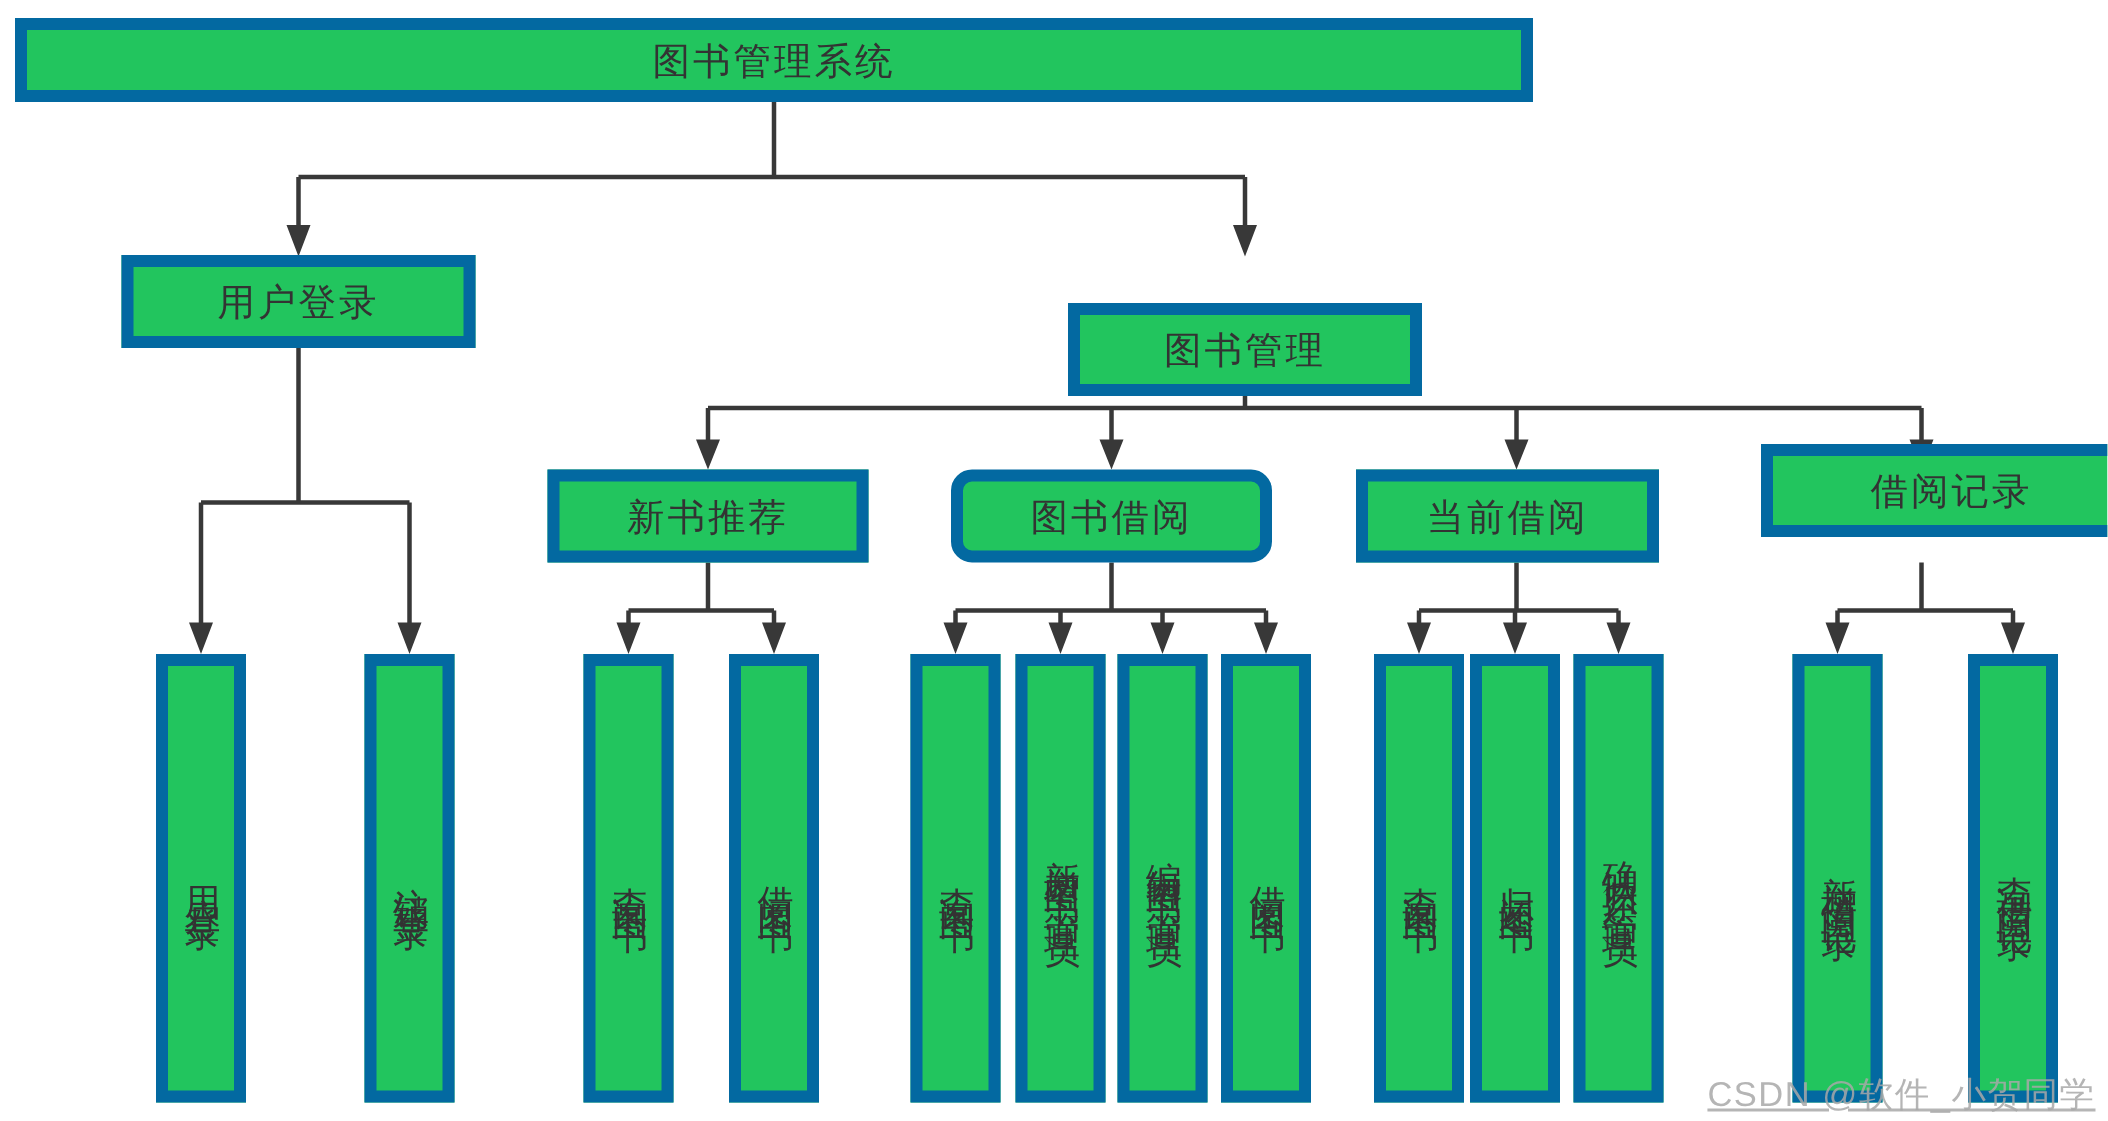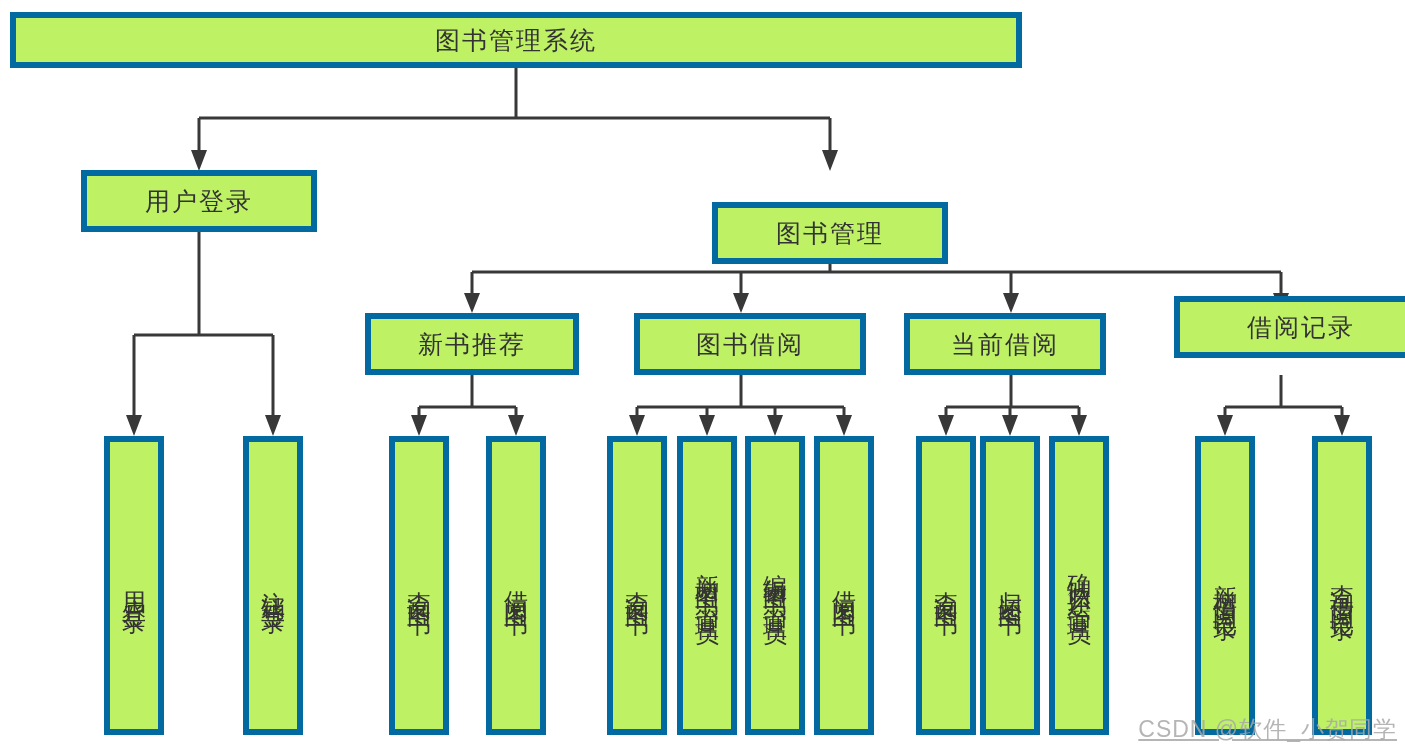--- a/index.html
+++ b/index.html
@@ -12,22 +12,22 @@
     overflow: hidden;
   }
   #wires {
     position: absolute;
     left: 0; top: 0;
     z-index: 1;
   }
   .node {
     position: absolute;
     box-sizing: border-box;
-    border: 6px solid #0369a1;
-    background: #bef264;
+    border: 8px solid #0369a1;
+    background: #22c55e;
     display: flex;
     align-items: center;
     justify-content: center;
     color: #333333;
     z-index: 2;
   }
   .hbox {
     font-size: 25px;
     letter-spacing: 2px;
     white-space: nowrap;
@@ -100,21 +100,21 @@
   <div class="node hbox lvl23" style="left:81px; top:170px; width:236px;">
     <span>用户登录</span>
   </div>
   <div class="node hbox lvl23" style="left:712px; top:170px; width:236px;margin-top:32px;">
     <span>图书管理</span>
   </div>
 
   <div class="node hbox lvl23" style="left:365px; top:313px; width:214px;">
     <span>新书推荐</span>
   </div>
-  <div class="node hbox lvl23" style="left:634px; top:313px; width:232px;">
+  <div class="node hbox lvl23" style="left:634px; top:313px; width:214px;border-radius:14px;">
     <span>图书借阅</span>
   </div>
   <div class="node hbox lvl23" style="left:904px; top:313px; width:202px;">
     <span>当前借阅</span>
   </div>
   <div class="node hbox lvl23" style="left:1174px; top:296px; width:254px;">
     <span>借阅记录</span>
   </div>
 
   <div class="node vbox" style="left:104px;">

